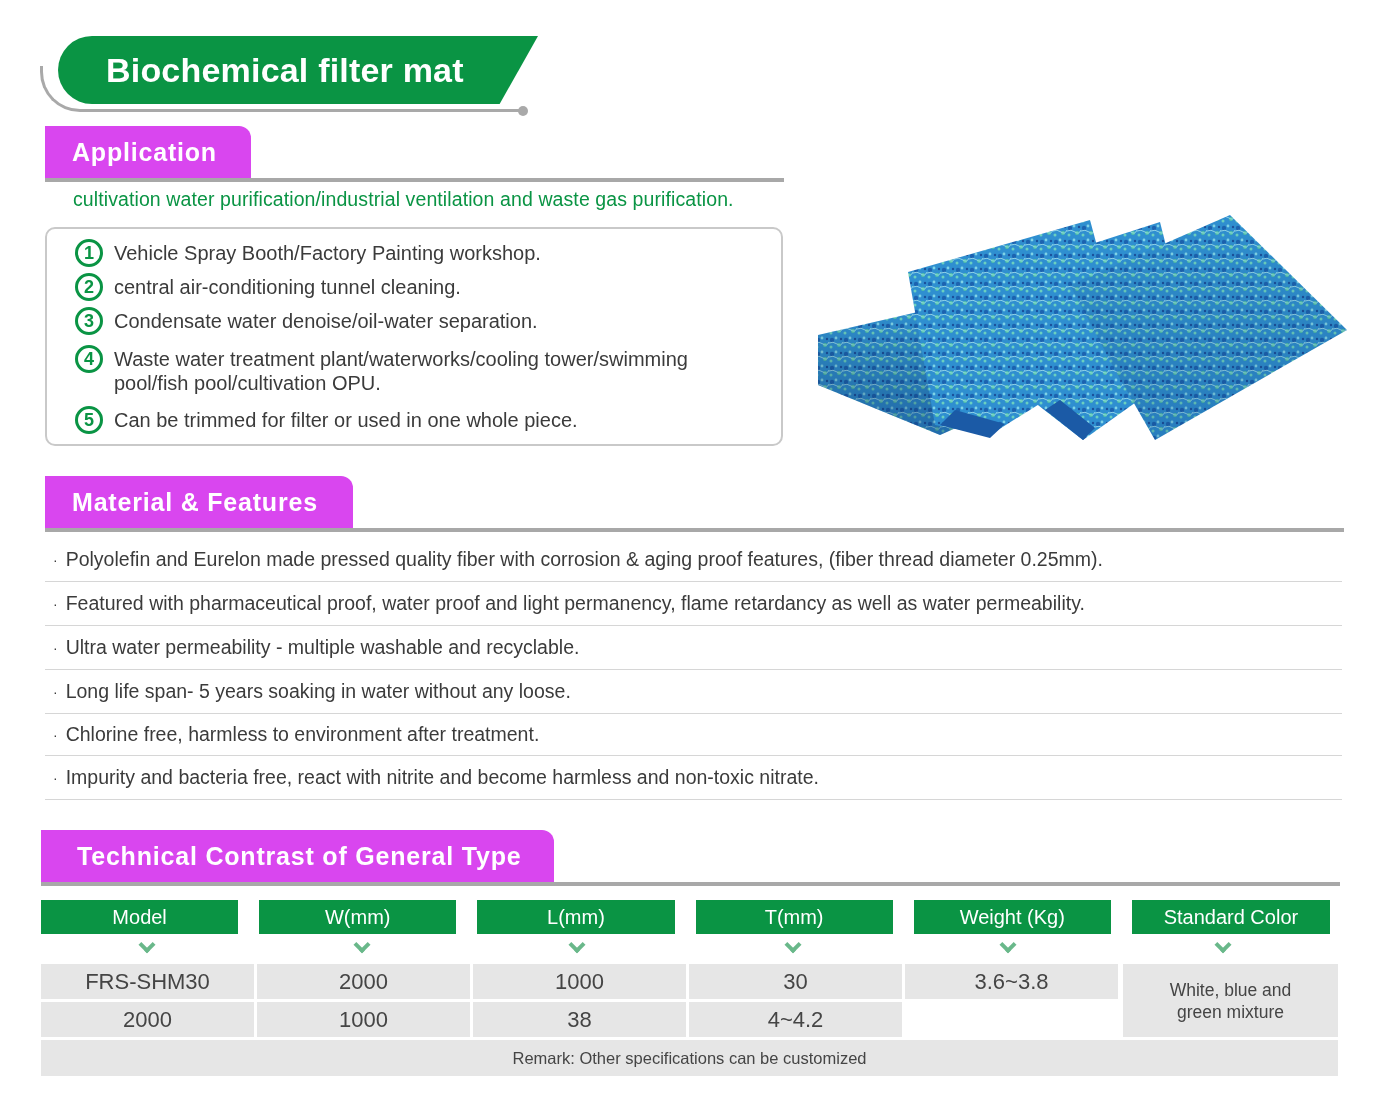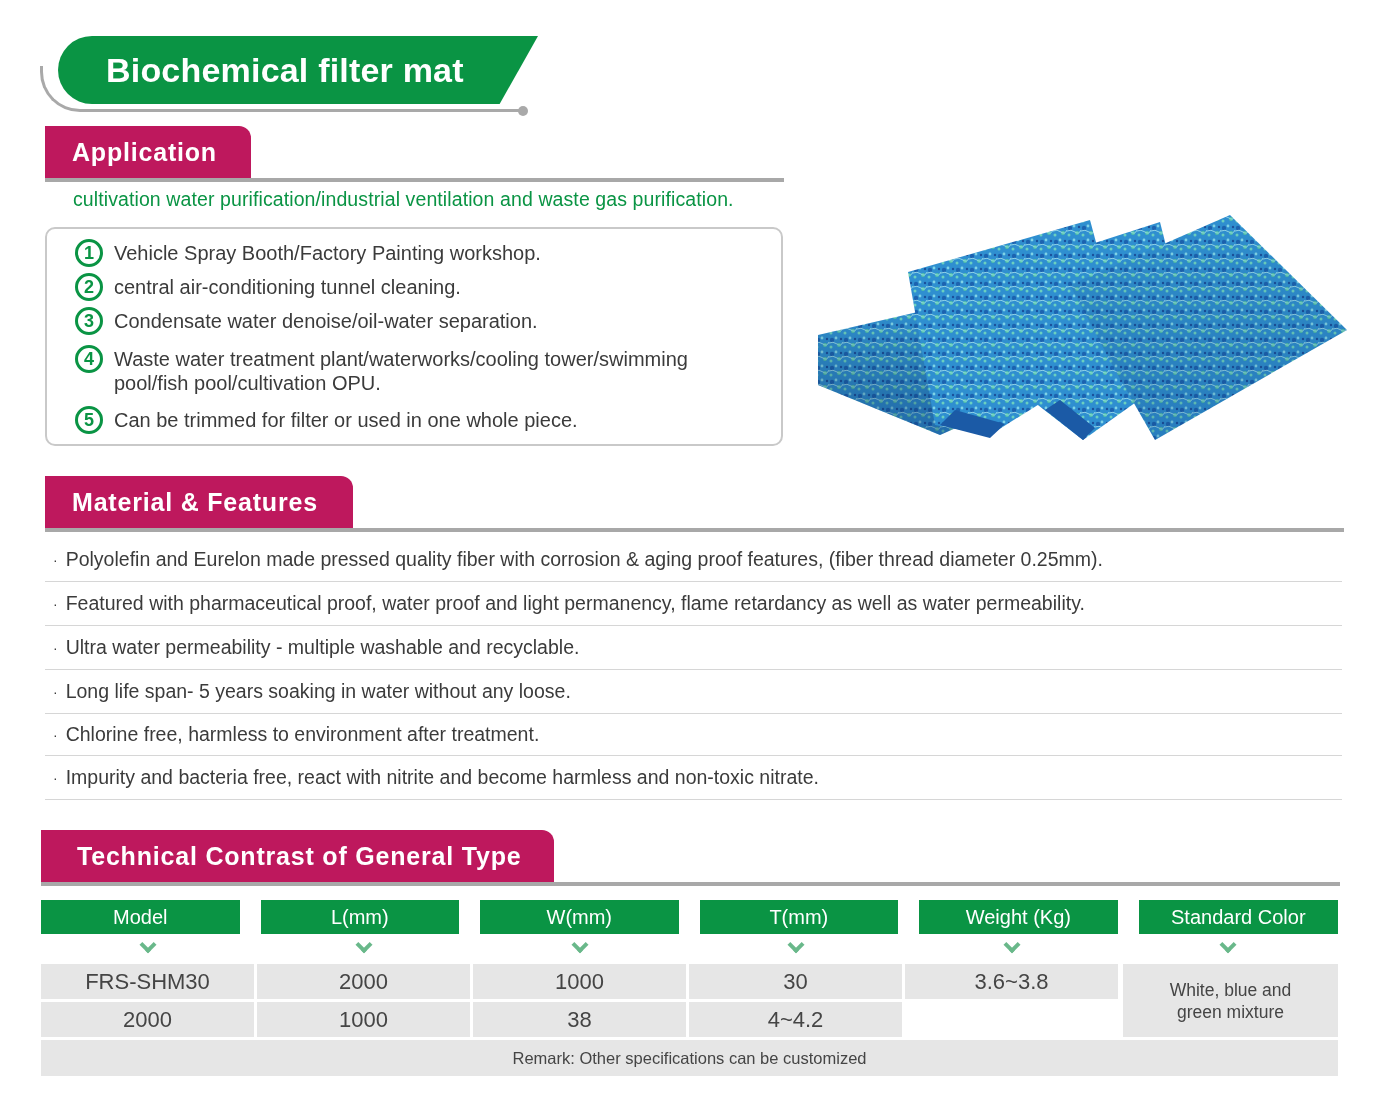--- a/index.html
+++ b/index.html
@@ -19,21 +19,21 @@
       background: #0a9444;
       border-radius: 34px 0 30px 34px;
       clip-path: polygon(0 0, 100% 0, 92% 100%, 0 100%);
       display: flex; align-items: center; padding-left: 48px;
     }
     .title-banner span { color: #fff; font-weight: bold; font-size: 34px; letter-spacing: 0.2px; }
 
     
     .sec-head { position: absolute; height: 56px; }
     .sec-tab {
-      position: absolute; left: 0; top: 0; height: 53px; background: #be185d;
+      position: absolute; left: 0; top: 0; height: 53px; background: #d946ef;
       border-top-right-radius: 12px;
       display: flex; align-items: center; padding-left: 27px;
       color: #fff; font-weight: bold; font-size: 25px; letter-spacing: 0.8px;
     }
     .sec-line { position: absolute; left: 0; top: 52px; height: 4px; background: #a8a8a8; }
 
     .app-sub {
       position: absolute; left: 73px; top: 188px; font-size: 19.5px; color: #0a9444; letter-spacing: 0.1px;
     }
 
@@ -67,21 +67,21 @@
       height: 34px; background: #0a9444; color: #fff; font-size: 20px;
       display: flex; align-items: center; justify-content: center; margin-right: 21px;
     }
     .arrow-cell { height: 30px; display: flex; align-items: center; justify-content: center; margin-right: 3px; }
     .chev { width: 12px; height: 12px; border-right: 4px solid #69b88a; border-bottom: 4px solid #69b88a; transform: rotate(45deg) translate(-3px,-3px); }
     .td {
       height: 35px; background: #e6e6e6; font-size: 22px; color: #454545;
       display: flex; align-items: center; justify-content: center; margin-right: 3px; margin-bottom: 3px;
     }
     .col-w { width: 213px; }
-    .col-last { width: 214px; margin-right: 0; }
+    .col-last { width: 214px; margin-right: 8px; }
     .color-cell {
       position: absolute; left: 1082px; top: 64px; width: 215px; height: 73px; background: #e6e6e6;
       display: flex; align-items: center; justify-content: center; text-align: center;
       font-size: 17.5px; color: #454545; line-height: 22px; padding: 0 28px;
     }
     .remark {
       height: 36px; background: #e6e6e6; font-size: 16.5px; color: #454545;
       display: flex; align-items: center; justify-content: center; width: 1297px;
     }
     .corner-mark { position: absolute; left: 22px; top: 1092px; width: 28px; height: 3px; }
@@ -194,22 +194,22 @@
 </div>
 
 <div class="sec-head" style="left:41px; top:830px; width:1299px;">
   <div class="sec-tab" style="width:513px; padding-left:36px;">Technical Contrast of General Type</div>
   <div class="sec-line" style="width:1299px;"></div>
 </div>
 
 <div class="tbl">
   <div class="tbl-head">
     <div class="th col-w">Model</div>
+    <div class="th col-w">W(mm)</div>
     <div class="th col-w">L(mm)</div>
-    <div class="th col-w">W(mm)</div>
     <div class="th col-w">T(mm)</div>
     <div class="th col-w">Weight (Kg)</div>
     <div class="th col-last">Standard Color</div>
   </div>
   <div class="tbl-arrows">
     <div class="arrow-cell col-w">
         <span class="chev"></span>
       </div>
     <div class="arrow-cell col-w">
         <span class="chev"></span>

